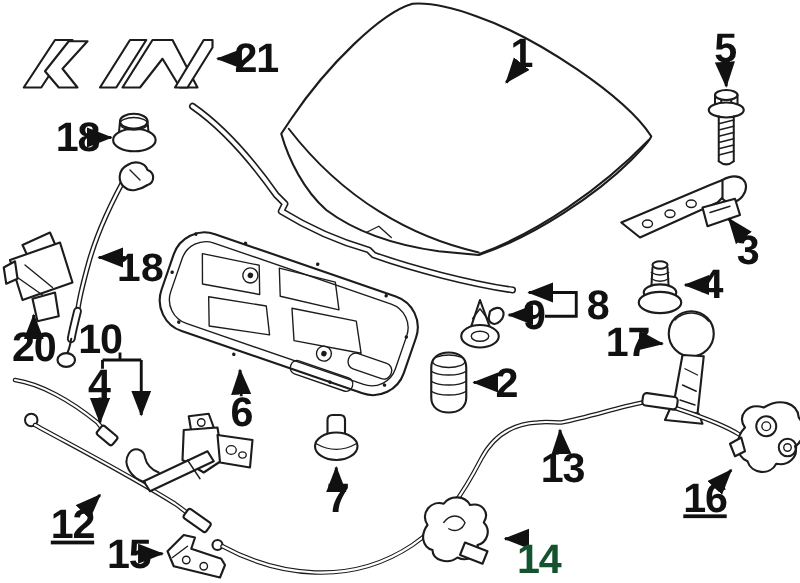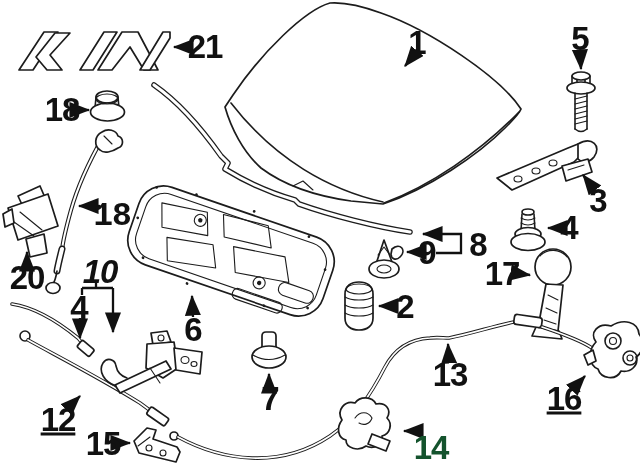--- a/index.html
+++ b/index.html
@@ -244,21 +244,21 @@
 <div id="callout-layer">
       <div class="callout" style="left: 417px; top: 42px; color: rgb(17, 17, 17);">1</div>
       <div class="callout" style="left: 405px; top: 306px; color: rgb(17, 17, 17);">2</div>
       <div class="callout" style="left: 598px; top: 200px; color: rgb(17, 17, 17);">3</div>
       <div class="callout" style="left: 569px; top: 227px; color: rgb(17, 17, 17);">4</div>
       <div class="callout" style="left: 580px; top: 38px; color: rgb(17, 17, 17);">5</div>
       <div class="callout" style="left: 193px; top: 329px; color: rgb(17, 17, 17);">6</div>
       <div class="callout" style="left: 270px; top: 398px; color: rgb(17, 17, 17);">7</div>
       <div class="callout" style="left: 478px; top: 244px; color: rgb(17, 17, 17);">8</div>
       <div class="callout" style="left: 427px; top: 252px; color: rgb(17, 17, 17);">9</div>
-      <div class="callout" style="left: 100px; top: 271px; color: rgb(17, 17, 17); font-style: italic;">10</div>
+      <div class="callout" style="left: 80px; top: 271px; color: rgb(17, 17, 17);">10</div>
       <div class="callout" style="left: 79px; top: 307px; color: rgb(17, 17, 17);">4</div>
       <div class="callout" style="left: 58px; top: 419px; color: rgb(17, 17, 17); text-decoration: underline;">12</div>
       <div class="callout" style="left: 450px; top: 374px; color: rgb(17, 17, 17);">13</div>
       <div class="callout" style="left: 431px; top: 431px; color: #14532d; margin-top: 16px;">14</div>
       <div class="callout" style="left: 103px; top: 443px; color: rgb(17, 17, 17);">15</div>
       <div class="callout" style="left: 564px; top: 398px; color: rgb(17, 17, 17); text-decoration: underline;">16</div>
       <div class="callout" style="left: 502px; top: 273px; color: rgb(17, 17, 17);">17</div>
       <div class="callout" style="left: 112px; top: 216px; color: rgb(17, 17, 17); font-family: Liberation Mono, monospace;">18</div>
       <div class="callout" style="left: 62px; top: 109px; color: rgb(17, 17, 17);">18</div>
       <div class="callout" style="left: 27px; top: 277px; color: rgb(17, 17, 17); text-align: center;">20</div>

